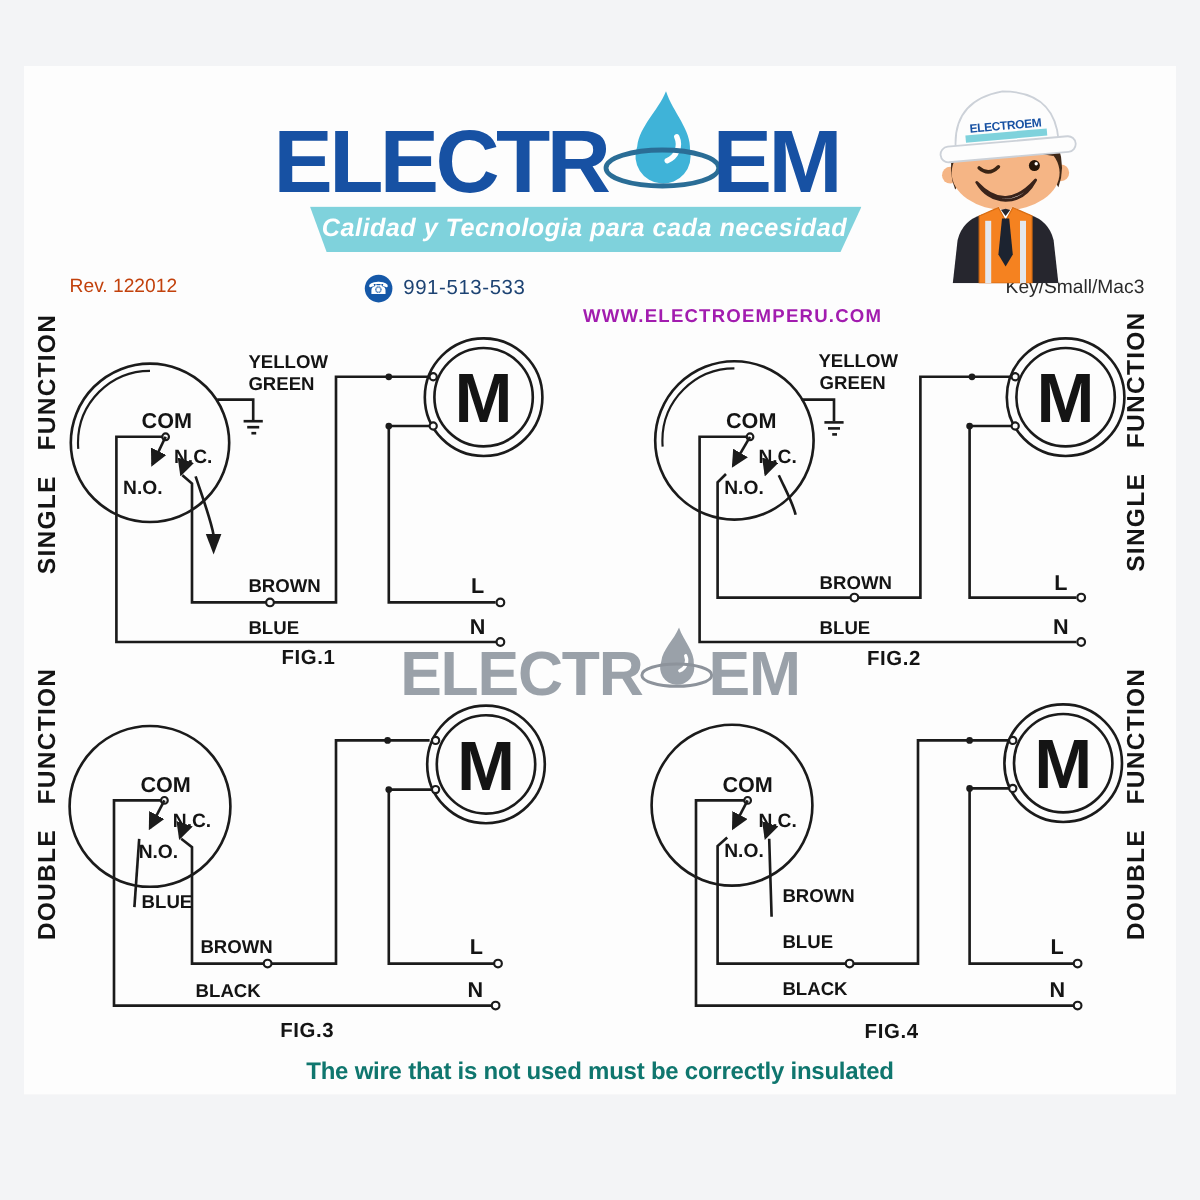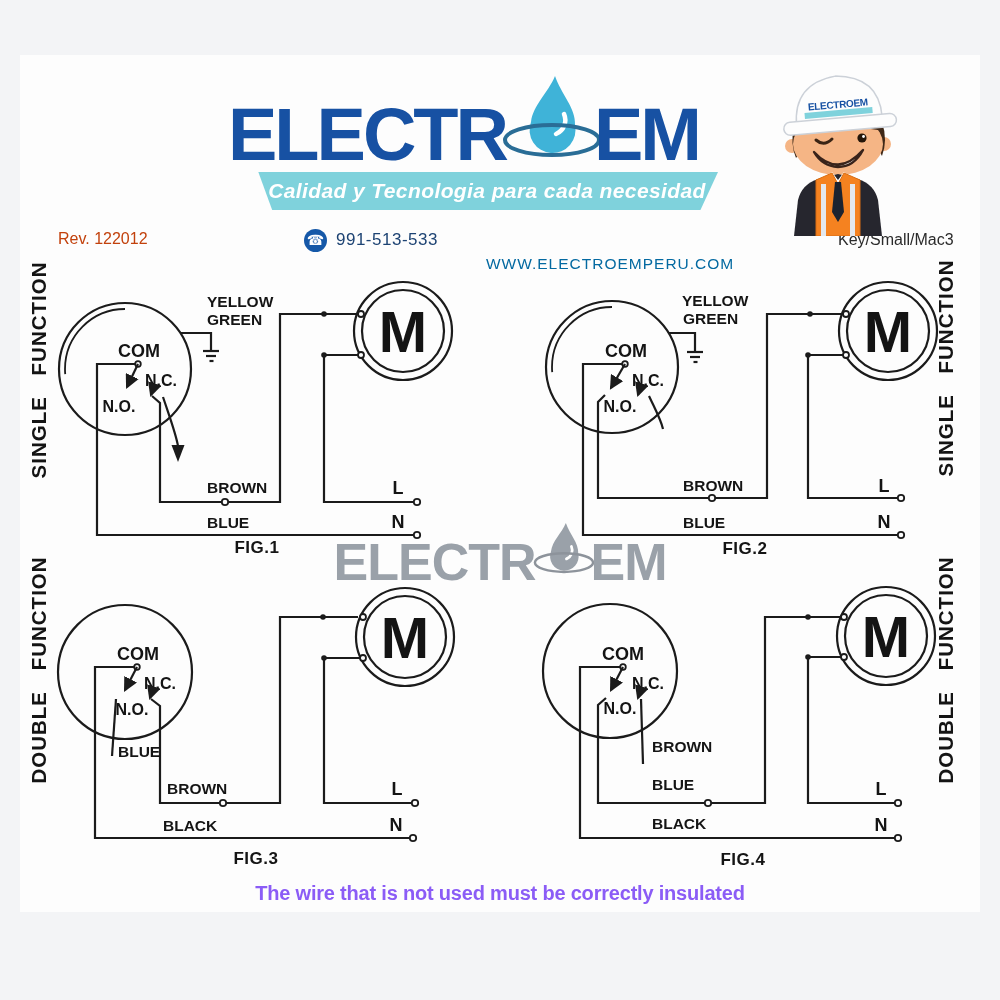--- a/index.html
+++ b/index.html
@@ -12,21 +12,21 @@
   .logo-text{font-size:74px;font-weight:bold;color:#1751a3;letter-spacing:-3px;line-height:1;}
   .logo-drop{width:100px;height:84px;margin:-22px -8px 0 -4px;overflow:visible;}
   .banner{position:absolute;left:256px;top:172px;width:462px;height:38px;background:#7fd2dc;
           clip-path:polygon(0.5% 0%,100% 0%,96.2% 100%,3.5% 100%);
           display:flex;align-items:center;justify-content:center;z-index:3;}
   .banner span{color:#ffffff;font-style:italic;font-weight:bold;font-size:21px;letter-spacing:.4px;}
   .contact{position:absolute;left:304px;top:207px;display:flex;align-items:center;z-index:3;}
   .phone-badge{width:23px;height:23px;border-radius:50%;background:#1558a8;color:#fff;
                display:flex;align-items:center;justify-content:center;font-size:14px;line-height:1;}
   .phone-number{margin-left:9px;font-weight:normal;font-size:17px;color:#1d4373;letter-spacing:.5px;}
-  .website{margin-left:48px;font-weight:normal;font-size:15.5px;color:#0369a1;letter-spacing:1px;margin-top:48px;}
+  .website{margin-left:48px;font-weight:bold;font-size:15.5px;color:#a21caf;letter-spacing:1px;margin-top:48px;}
   .rev{position:absolute;left:58px;top:230px;font-size:16px;color:#c2410c;z-index:3;}
   .code{position:absolute;left:814px;top:231px;font-size:16px;color:#2b2b2b;z-index:3;margin-left:24px;}
   .mascot{position:absolute;left:772px;top:58px;width:132px;height:178px;z-index:4;}
 
   
   .watermark{position:absolute;left:0;right:0;top:536px;display:flex;justify-content:center;
              align-items:flex-start;z-index:1;}
   .wm-text{font-size:52px;font-weight:bold;color:#9aa1a9;letter-spacing:-1px;line-height:1;}
   .wm-drop{width:62px;height:52px;margin:-13px -4px 0 -3px;overflow:visible;}
 
@@ -42,21 +42,21 @@
   .lbl{font-size:15.5px;}
   .com{font-size:18px;text-anchor:middle;}
   .cno{font-size:16px;text-anchor:middle;}
   .tln{font-size:18px;text-anchor:middle;}
   .figtitle{font-size:17px;text-anchor:middle;letter-spacing:.5px;}
   .side{font-size:20.5px;text-anchor:middle;letter-spacing:1px;word-spacing:14px;}
   .motor-m{font-size:58px;text-anchor:middle;}
 
   
   .note{position:absolute;left:0;top:882px;width:100%;text-align:center;font-weight:bold;
-        font-size:20px;color:#8b5cf6;letter-spacing:-.2px;z-index:3;}
+        font-size:20px;color:#0f766e;letter-spacing:-.2px;z-index:3;}
 </style>
 </head>
 <body>
 
 <div class="canvas">
   <div class="sheet"></div>
 
   <div class="rev">Rev. 122012</div>
   <div class="code">Key/Small/Mac3</div>
 

